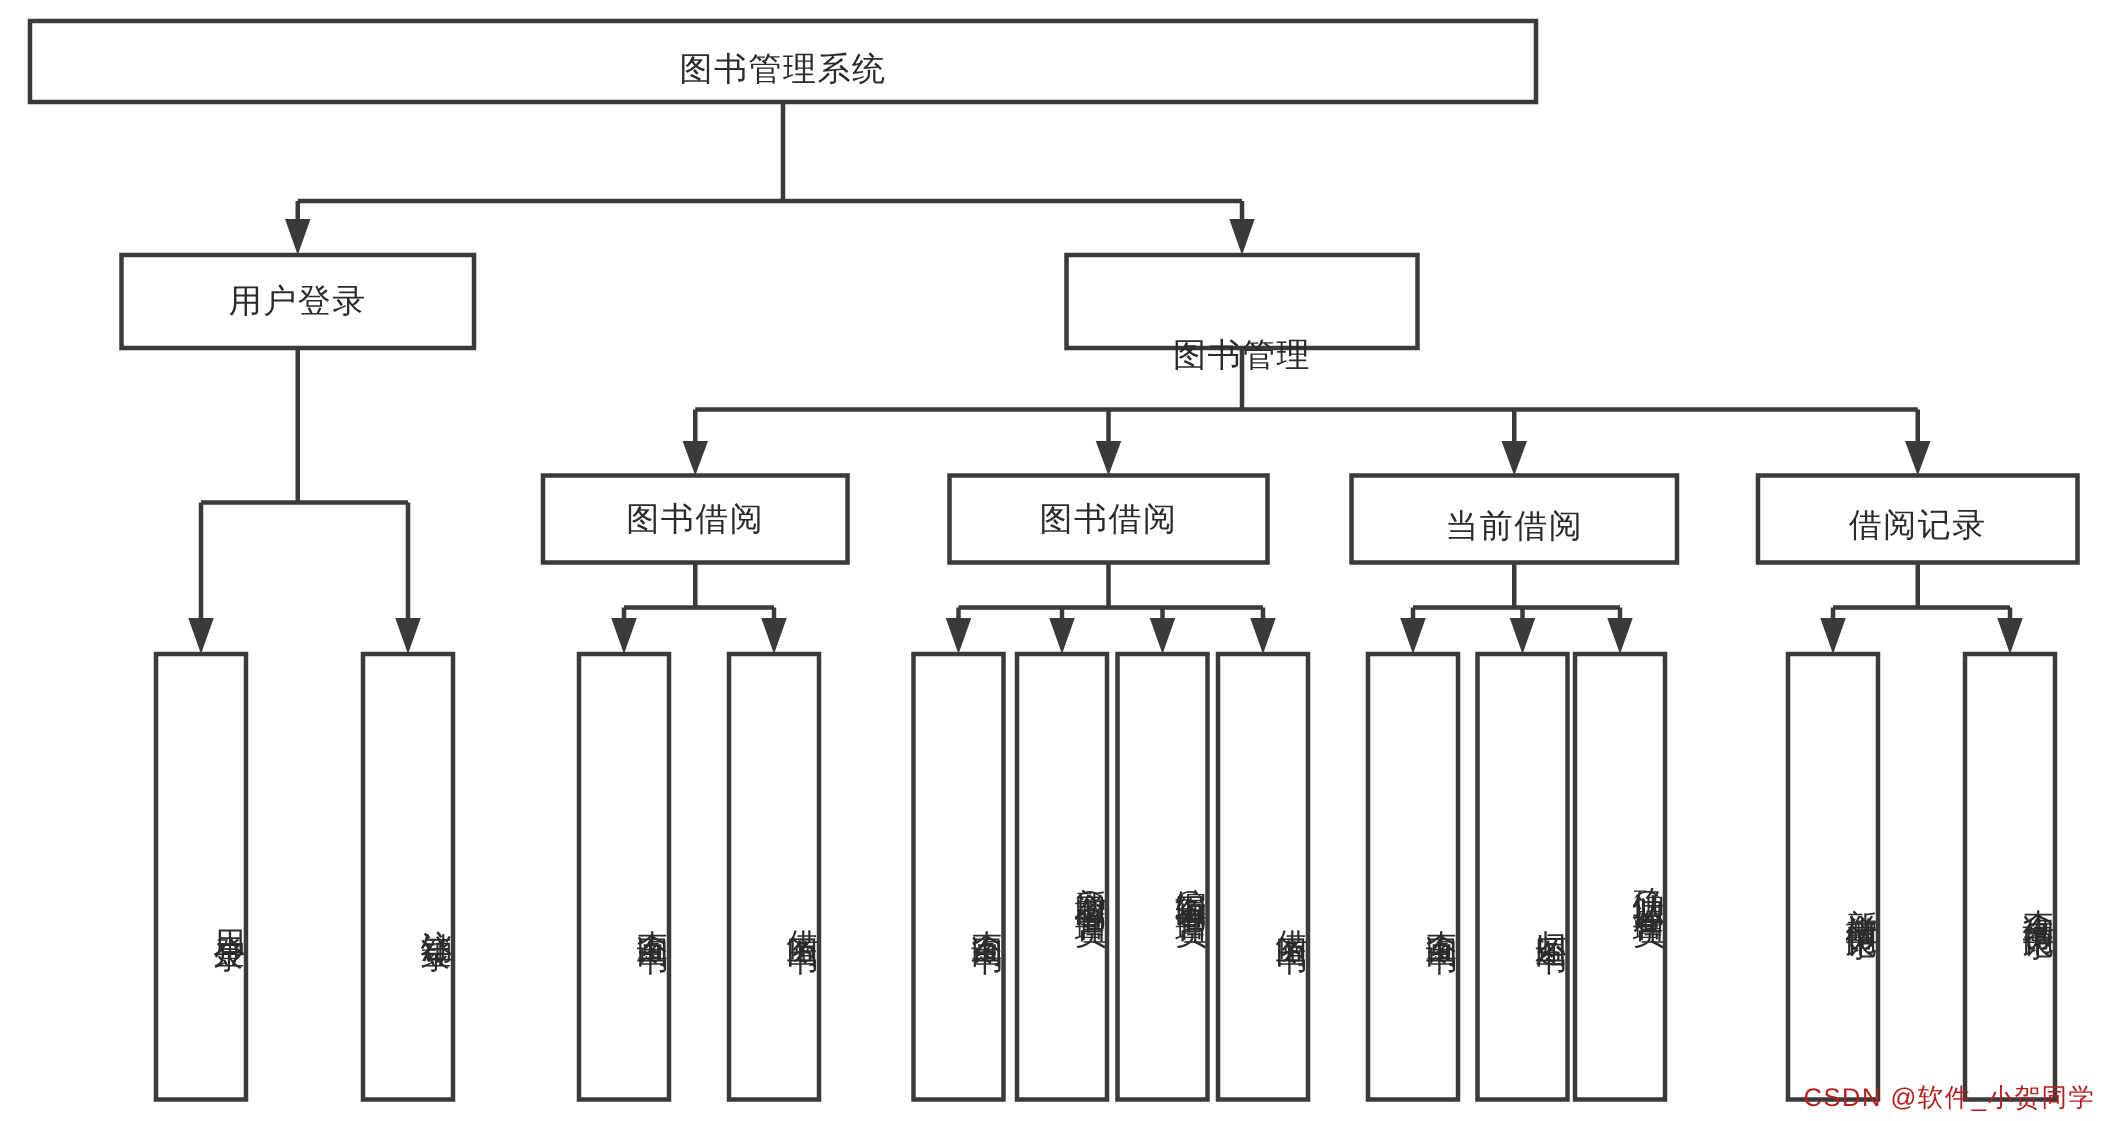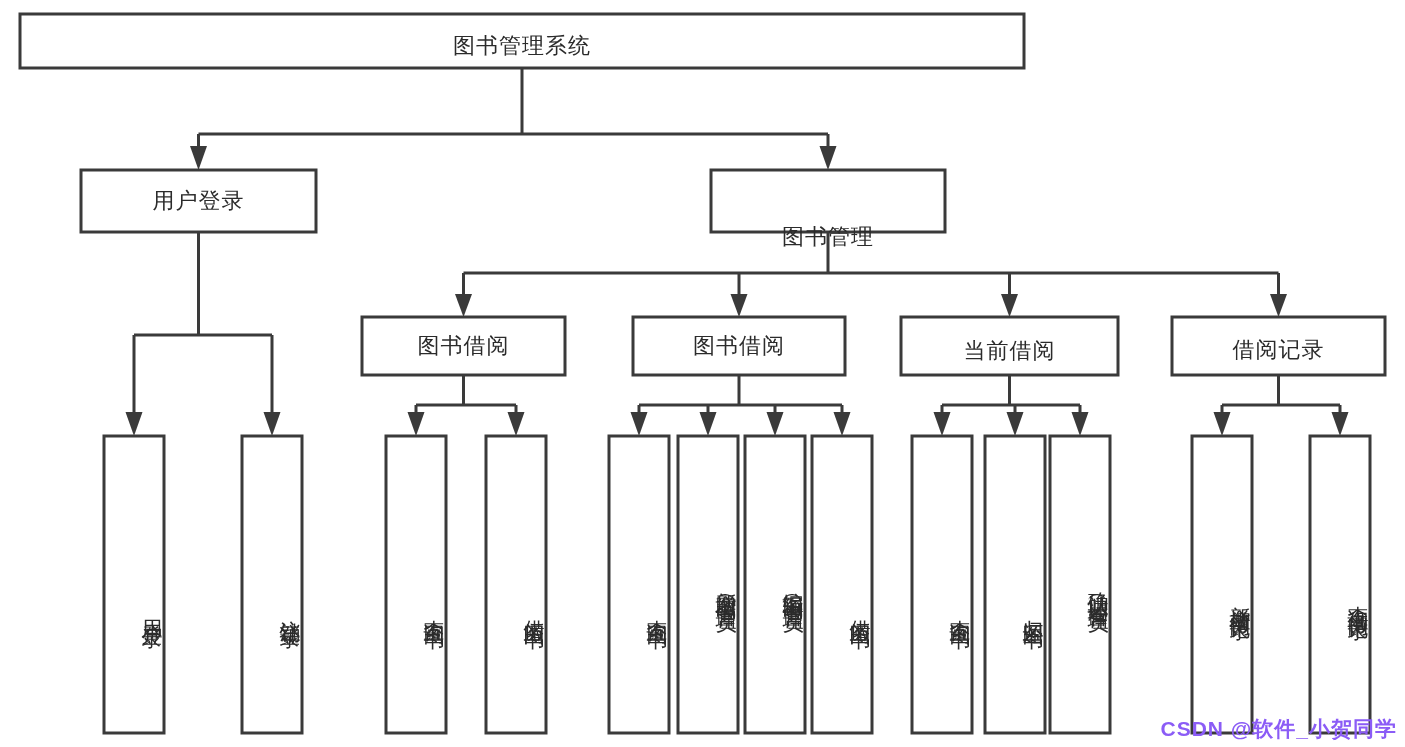--- a/index.html
+++ b/index.html
@@ -33,26 +33,25 @@
     justify-content:center;
     padding-top:6px;
     box-sizing:border-box;
   }
   .hit{position:absolute;cursor:pointer;background:transparent;}
 
   #watermark{
     position:absolute;
     right:8px;
     bottom:4px;
-    font-size:21px;
-    color:#8b5cf6;
+    font-size:17px;
+    color:#b91c1c;
     letter-spacing:1px;
     user-select:none;
     white-space:nowrap;
-    font-weight:bold;
   }
 </style>
 </head>
 <body>
 
 <div id="diagram-root">
 
   <svg class="flow" viewBox="0 0 1405 747">
 
     <rect class="node-box" x="20" y="14" width="1004" height="54"></rect>

